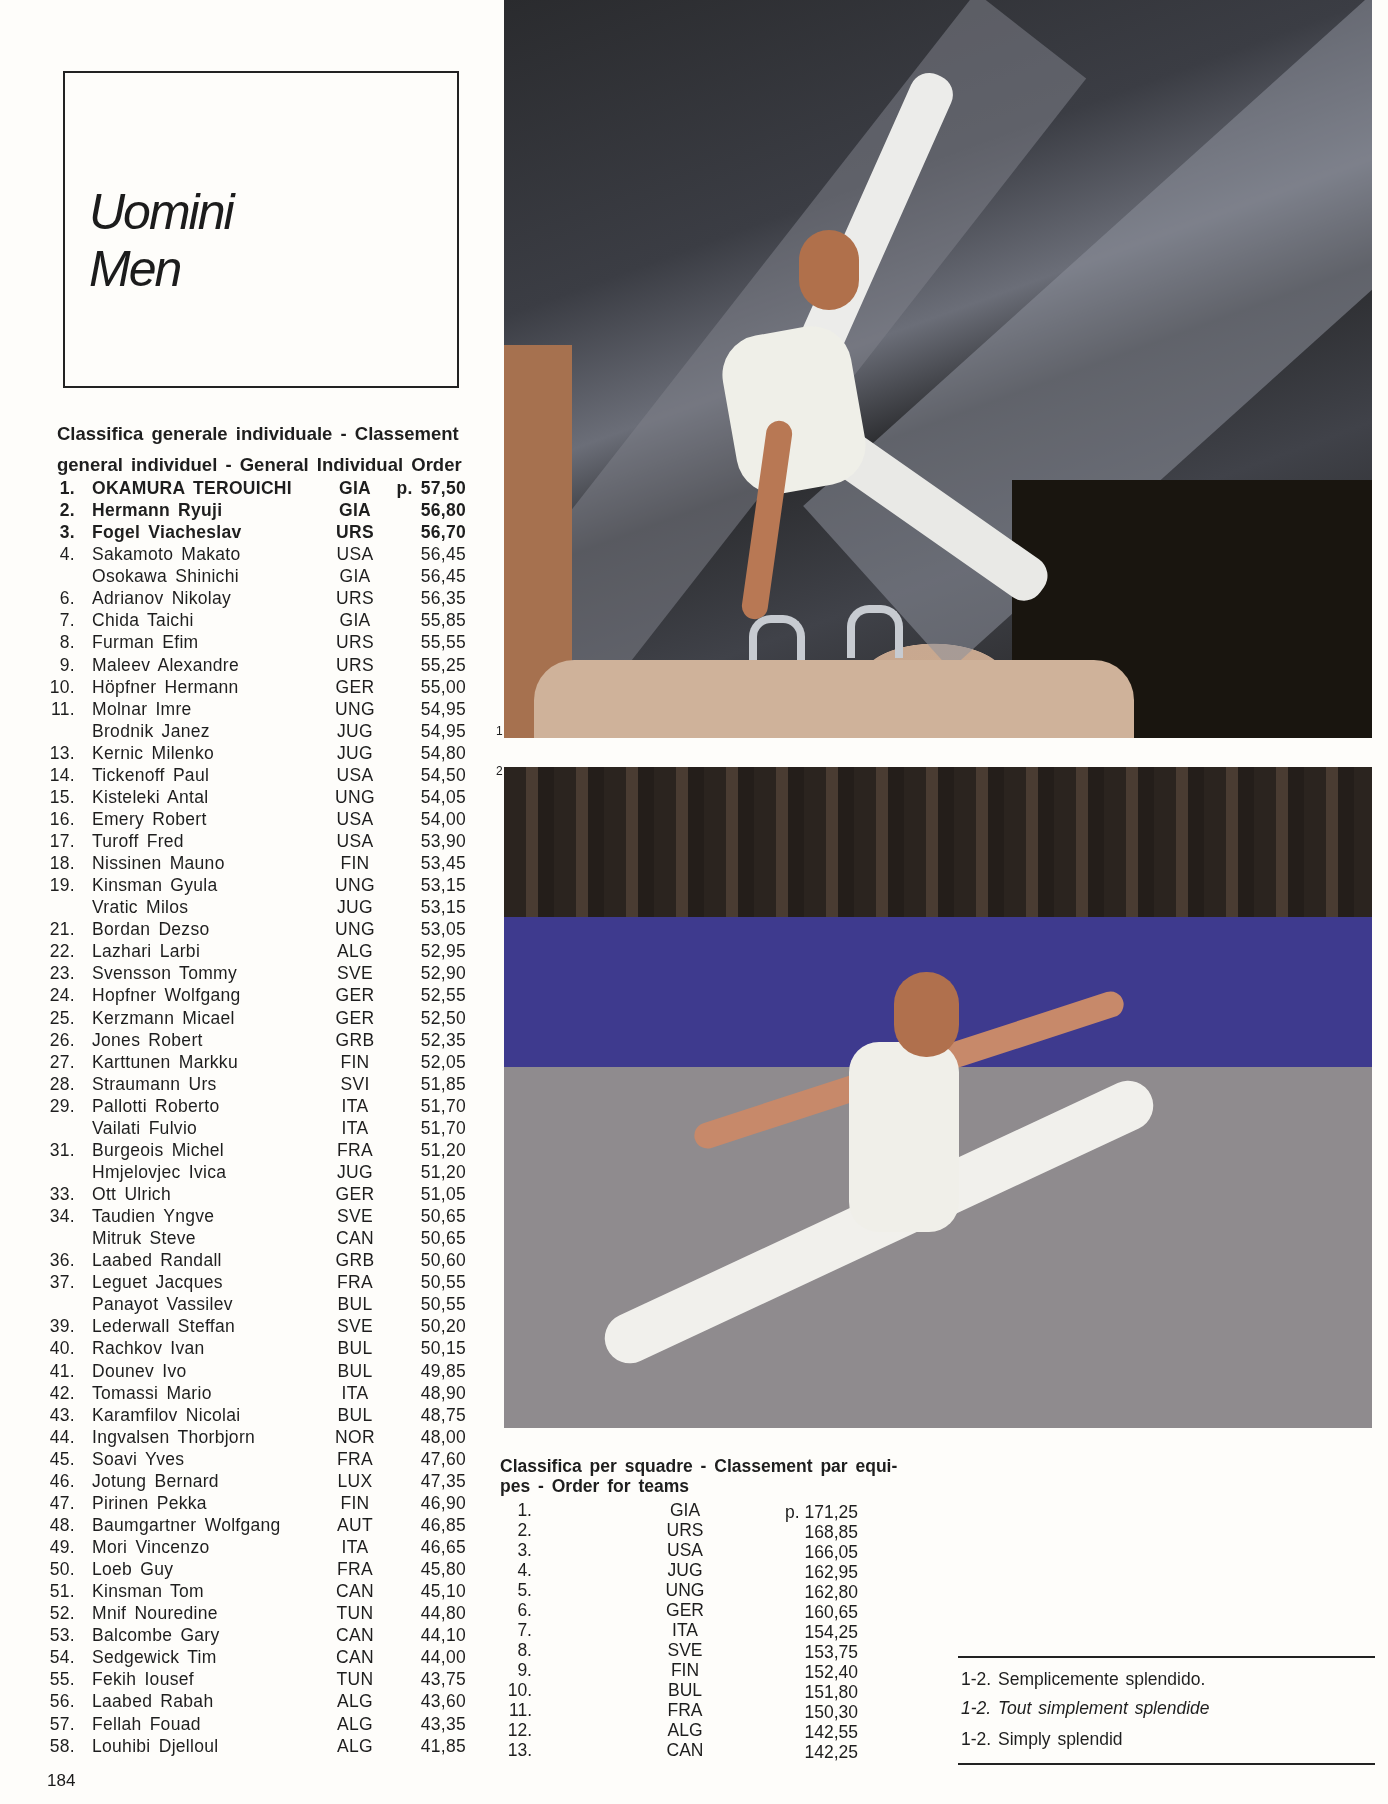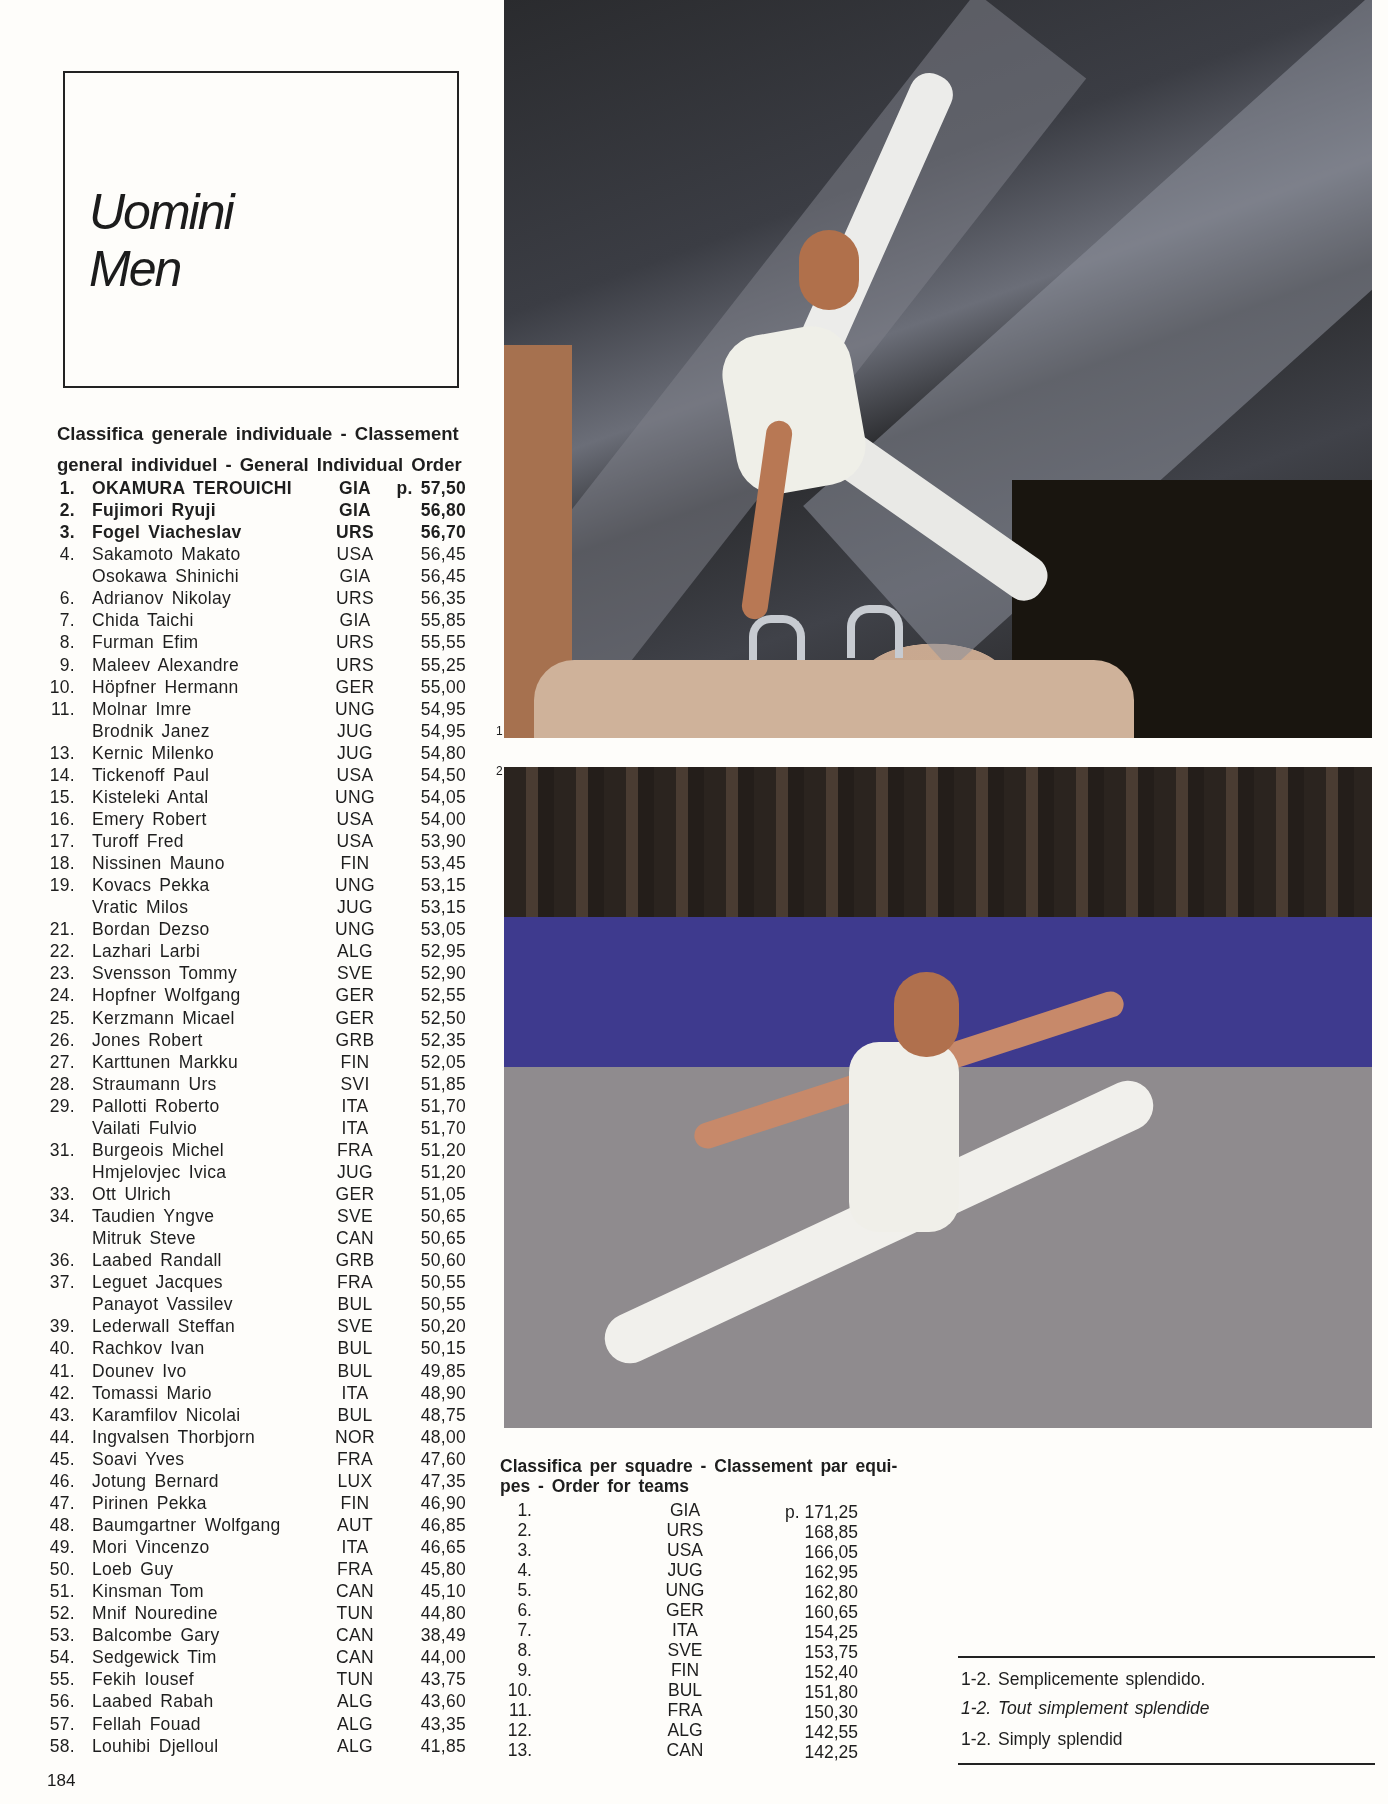--- a/index.html
+++ b/index.html
@@ -109,21 +109,21 @@
 <div class="ind-heading">Classifica generale individuale - Classement general individuel - General Individual Order</div>
 <div class="ind-list" id="ind-list">
     <div class="ind-row bold">
       <span class="rank">1.</span>
       <span class="name">OKAMURA TEROUICHI</span>
       <span class="nat">GIA</span>
       <span class="pts">p. 57,50</span>
     </div>
     <div class="ind-row bold">
       <span class="rank">2.</span>
-      <span class="name">Fujimori Ryuji</span>
+      <span class="name">Hermann Ryuji</span>
       <span class="nat">GIA</span>
       <span class="pts">56,80</span>
     </div>
     <div class="ind-row bold">
       <span class="rank">3.</span>
       <span class="name">Fogel Viacheslav</span>
       <span class="nat">URS</span>
       <span class="pts">56,70</span>
     </div>
     <div class="ind-row">
@@ -211,21 +211,21 @@
       <span class="pts">53,90</span>
     </div>
     <div class="ind-row">
       <span class="rank">18.</span>
       <span class="name">Nissinen Mauno</span>
       <span class="nat">FIN</span>
       <span class="pts">53,45</span>
     </div>
     <div class="ind-row">
       <span class="rank">19.</span>
-      <span class="name">Kovacs Pekka</span>
+      <span class="name">Kinsman Gyula</span>
       <span class="nat">UNG</span>
       <span class="pts">53,15</span>
     </div>
     <div class="ind-row">
       <span class="rank"></span>
       <span class="name">Vratic Milos</span>
       <span class="nat">JUG</span>
       <span class="pts">53,15</span>
     </div>
     <div class="ind-row">
@@ -417,21 +417,21 @@
     <div class="ind-row">
       <span class="rank">52.</span>
       <span class="name">Mnif Nouredine</span>
       <span class="nat">TUN</span>
       <span class="pts">44,80</span>
     </div>
     <div class="ind-row">
       <span class="rank">53.</span>
       <span class="name">Balcombe Gary</span>
       <span class="nat">CAN</span>
-      <span class="pts">38,49</span>
+      <span class="pts">44,10</span>
     </div>
     <div class="ind-row">
       <span class="rank">54.</span>
       <span class="name">Sedgewick Tim</span>
       <span class="nat">CAN</span>
       <span class="pts">44,00</span>
     </div>
     <div class="ind-row">
       <span class="rank">55.</span>
       <span class="name">Fekih Iousef</span>

